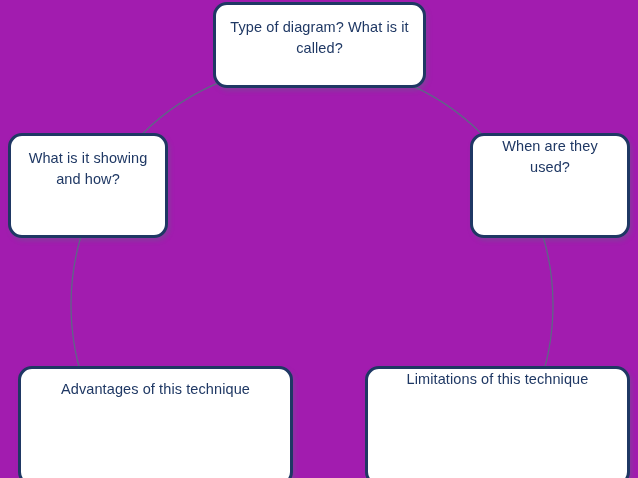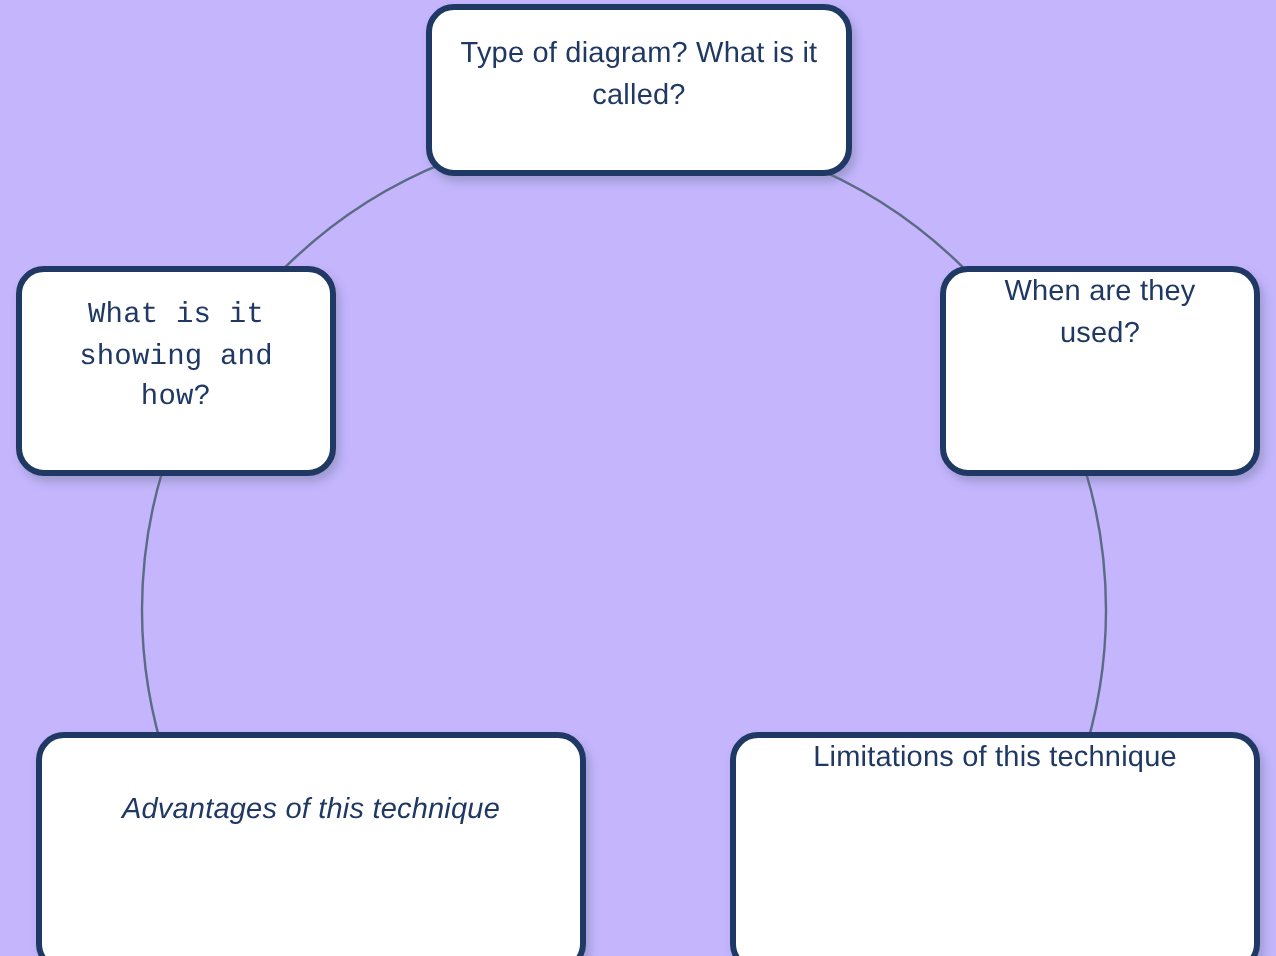--- a/index.html
+++ b/index.html
@@ -7,21 +7,21 @@
     padding: 0;
     background: #ffffff;
   }
   body {
     font-family: "Liberation Sans", sans-serif;
   }
   #canvas {
     position: relative;
     width: 638px;
     height: 478px;
-    background: #c4b5fd;
+    background: #a21caf;
     overflow: hidden;
   }
   #cycle-arc {
     position: absolute;
     left: 0;
     top: 0;
     width: 638px;
     height: 478px;
     pointer-events: none;
   }
@@ -52,39 +52,38 @@
     width: 213px;
     height: 86px;
   }
   #node-type .node-label { padding-top: 12px; }
 
   #node-showing {
     left: 8px;
     top: 133px;
     width: 160px;
     height: 105px;
-    font-family: Liberation Mono, monospace;
   }
   #node-showing .node-label { padding-top: 12px; }
 
   #node-when {
     left: 470px;
     top: 133px;
     width: 160px;
     height: 105px;
   }
   #node-when .node-label { }
 
   #node-advantages {
     left: 18px;
     top: 366px;
     width: 275px;
     height: 120px;
   }
-  #node-advantages .node-label { padding-top: 26px; font-style: italic; }
+  #node-advantages .node-label { padding-top: 10px; }
 
   #node-limitations {
     left: 365px;
     top: 366px;
     width: 265px;
     height: 120px;
   }
   #node-limitations .node-label { }
 </style>
 </head>

